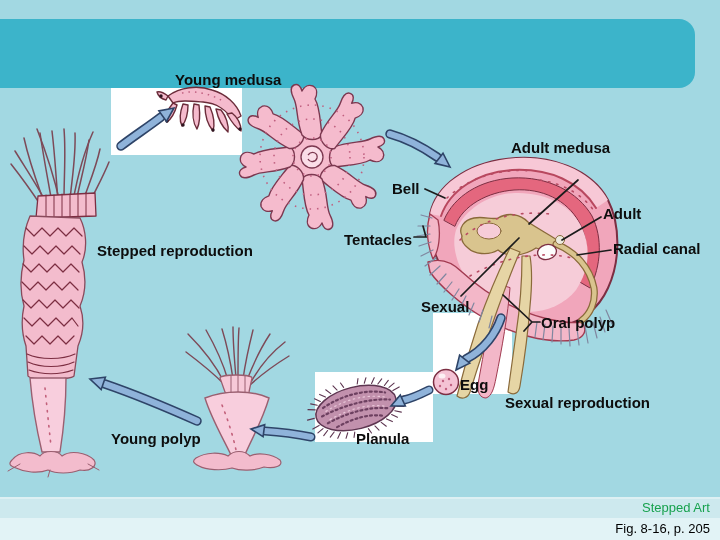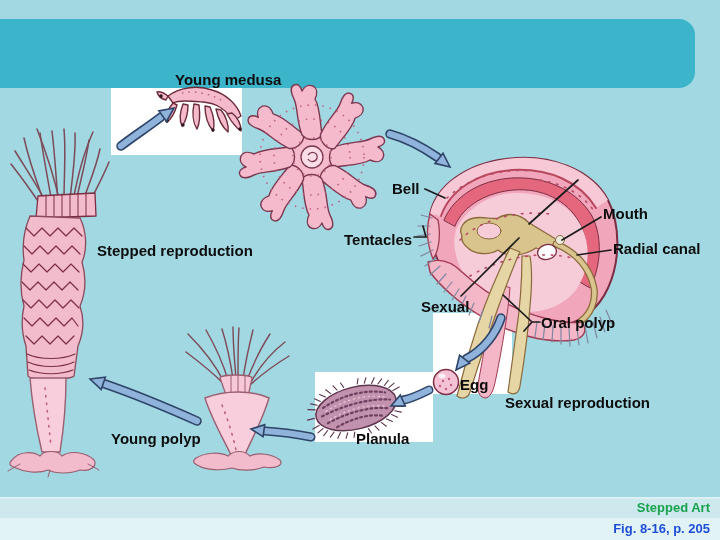--- a/index.html
+++ b/index.html
@@ -14,24 +14,24 @@
   }
   .strip1{position:absolute;left:0;top:497px;width:720px;height:21px;background:#cde9ee;border-top:2px solid #ddf0f3;}
   .strip2{position:absolute;left:0;top:518px;width:720px;height:22px;background:#e2f3f6;}
   .scene{position:absolute;left:0;top:0;z-index:1;}
   .lbl{
     position:absolute;z-index:2;color:#0d0d0d;font-weight:700;font-size:15px;
     line-height:17px;white-space:nowrap;
   }
   .lbl.wrap{white-space:normal;width:126px;line-height:18px;}
   .foot{
-    position:absolute;z-index:2;right:10px;font-weight:700;font-size:13px;white-space:nowrap;text-align:center;
+    position:absolute;z-index:2;right:10px;font-weight:400;font-size:13px;white-space:nowrap;text-align:center;
   }
   .foot.credit{top:500px;color:#17a24e;}
-  .foot.fig{top:521px;color:#1d4ed8;margin-left:21px;}
+  .foot.fig{top:521px;color:#000000;margin-left:21px;}
 </style>
 </head>
 <body>
 
 <div class="slide">
   <div class="band"></div>
   <div class="strip1"></div>
   <div class="strip2"></div>
 
   <svg class="scene" width="720" height="540" viewBox="0 0 720 540">
@@ -310,22 +310,23 @@
       <path d="M 601,217 L 562,240"></path>
       <path d="M 611,250 L 577,255"></path>
       <path d="M 461,296 L 519,238"></path>
       <path d="M 540,322 L 532,322 L 503,295 M 532,322 L 524,331"></path>
       <path d="M 414,237 L 426,237 L 423,226"></path>
     </g>
   </svg>
 
   <div class="lbl" style="left:175px;top:71px">Young medusa</div>
   <div class="lbl" style="left:97px;top:242px">Stepped reproduction</div>
+  <div class="lbl" style="left:511px;top:139px">Adult medusa</div>
   <div class="lbl" style="left:392px;top:180px">Bell</div>
-  <div class="lbl" style="left:603px;top:205px">Mouth</div>
+  <div class="lbl" style="left:603px;top:205px">Adult</div>
   <div class="lbl" style="left:613px;top:240px">Radial canal</div>
   <div class="lbl" style="left:344px;top:231px">Tentacles</div>
   <div class="lbl" style="left:421px;top:298px">Sexual</div>
   <div class="lbl" style="left:541px;top:314px">Oral polyp</div>
   <div class="lbl" style="left:460px;top:376px">Egg</div>
   <div class="lbl" style="left:505px;top:394px">Sexual reproduction</div>
   <div class="lbl" style="left:356px;top:430px">Planula</div>
   <div class="lbl" style="left:111px;top:430px">Young polyp</div>
 
   <div class="foot credit">Stepped Art</div>

